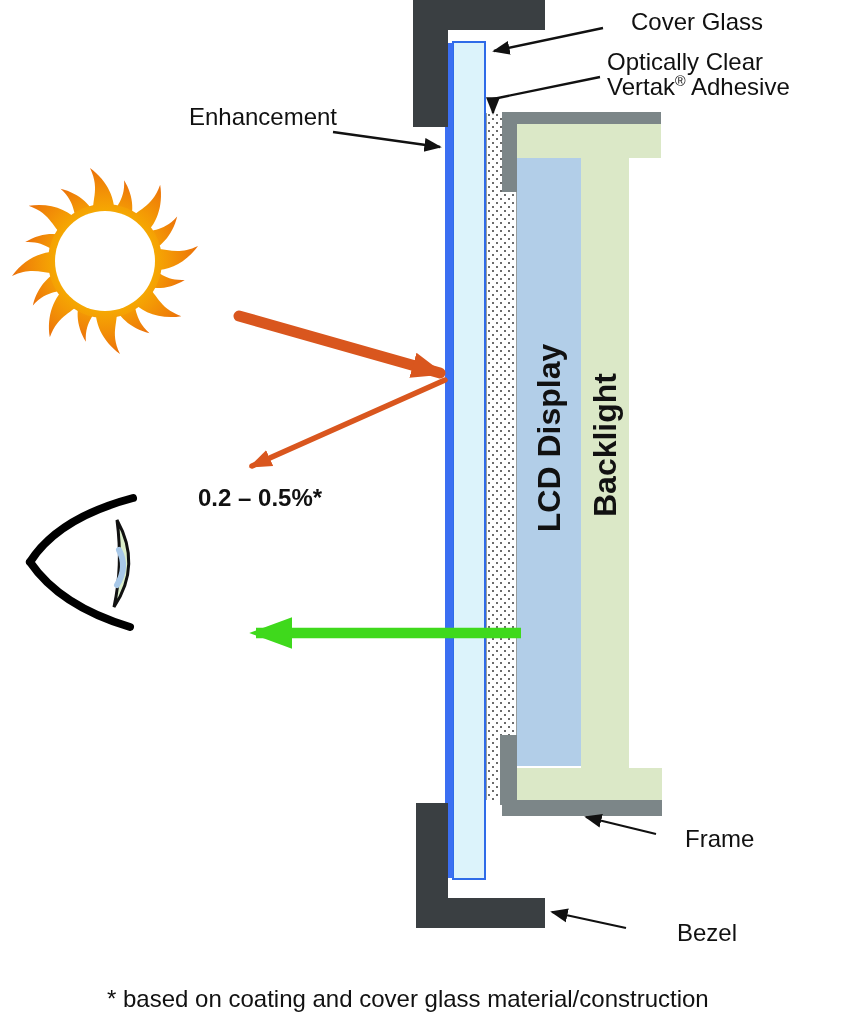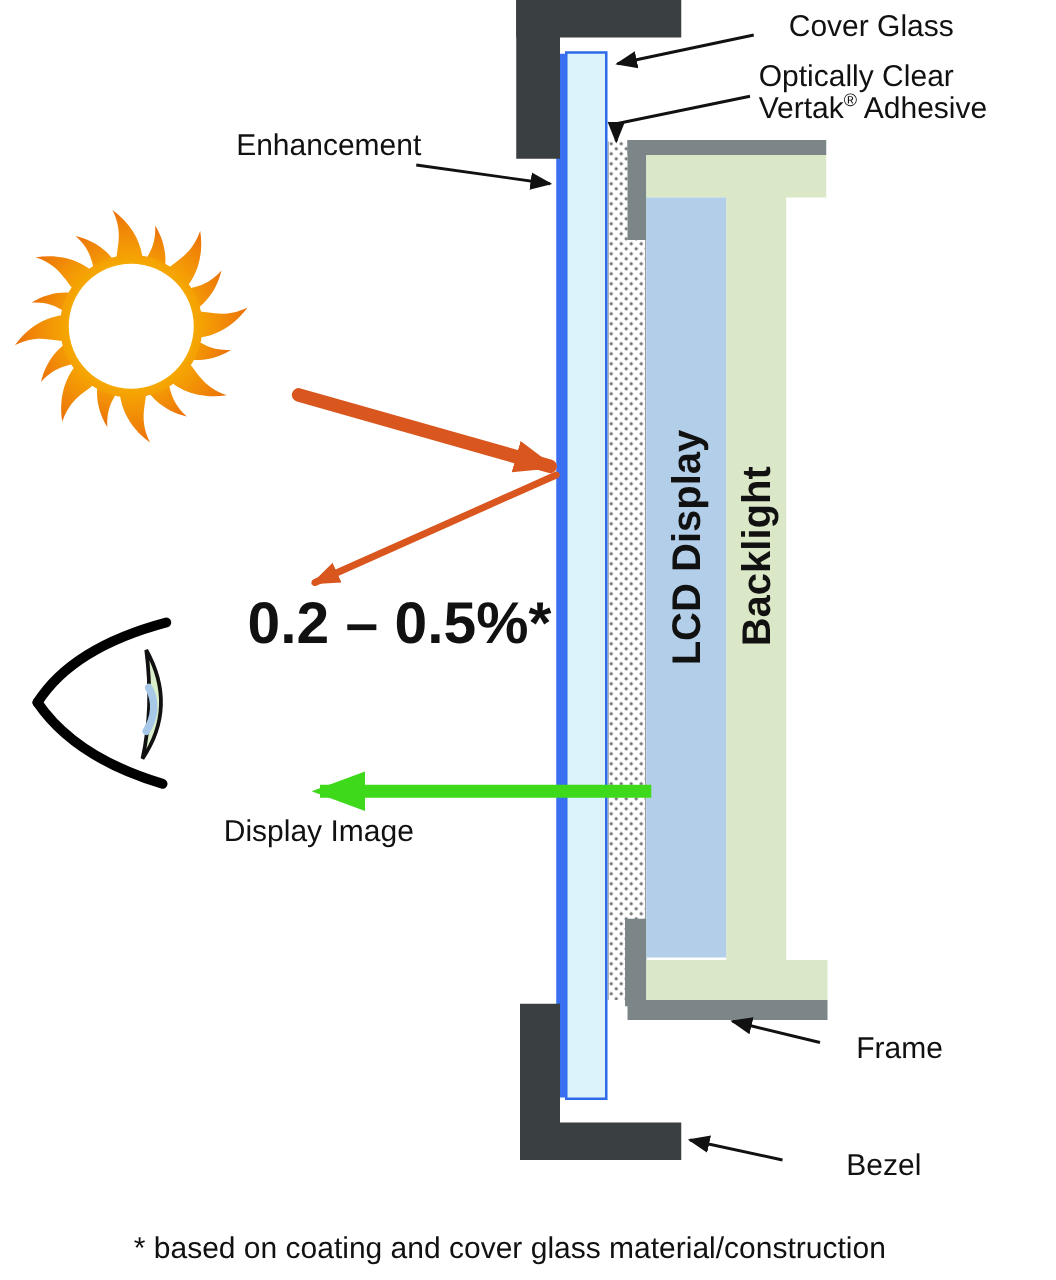--- a/index.html
+++ b/index.html
@@ -25,21 +25,21 @@
     border-left:1px solid #9aa0a0;
     border-right:1px solid #9aa0a0;
     box-sizing:border-box;
   }
 
   
   .lbl{position:absolute;font-size:24px;line-height:25px;color:#111;white-space:nowrap;}
   .lbl.center{text-align:center;white-space:normal;}
   .vlabel{position:absolute;width:300px;height:40px;line-height:40px;text-align:center;
           font-weight:bold;font-size:32px;transform:rotate(-90deg);white-space:nowrap;}
-  .big{font-size:47px;font-weight:bold;text-align:center;}
+  .big{font-size:24px;font-weight:bold;text-align:center;}
   sup{font-size:60%;vertical-align:super;line-height:0;}
 
   
   #vectors{position:absolute;left:0;top:0;pointer-events:none;}
 </style>
 </head>
 <body>
 
 <div id="stage">
 
@@ -73,21 +73,20 @@
     <div>Optically Clear</div>
     <div><span>Vertak</span><sup>®</sup><span> Adhesive</span></div>
   </div>
 
   <div class="lbl center" style="left:170px;top:80px;width:186px;margin-top:24px;">
     <div>Enhancement</div>
   </div>
 
   <div class="lbl big" style="left:198px;top:485px;">0.2 – 0.5%*</div>
 
-  <div class="lbl" style="left:179px;top:653px;">Display Image</div>
 
   <div class="lbl" style="left:685px;top:826px;">Frame</div>
 
   <div class="lbl" style="left:650px;top:920px;margin-left:27px;">Bezel</div>
 
   <div class="lbl" style="left:107px;top:986px;">* based on coating and cover glass material/construction</div>
 
   <svg id="vectors" width="845" height="1024" viewBox="0 0 845 1024">
     <defs>
       <radialGradient id="sg" gradientUnits="userSpaceOnUse" cx="0" cy="0" r="100">

